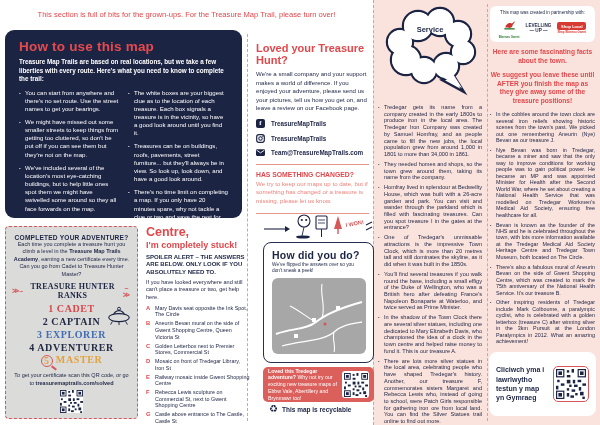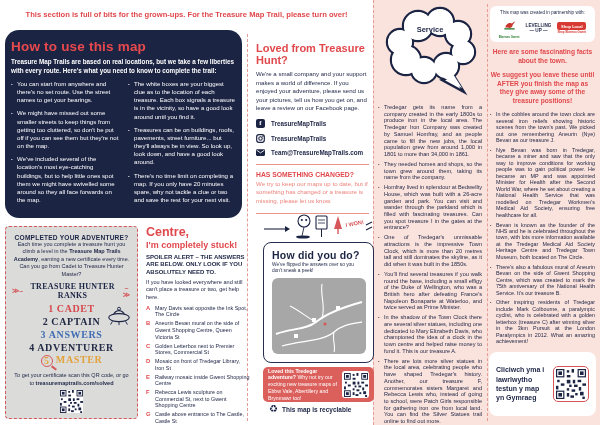--- a/index.html
+++ b/index.html
@@ -2,26 +2,26 @@
 <html><head>
 <meta charset="utf-8">
 <style>
   *{margin:0;padding:0;box-sizing:border-box}
   html,body{width:600px;height:425px;overflow:hidden}
   body{position:relative;background:#ffffff;font-family:"Liberation Sans",sans-serif;color:#1c2444}
   .abs{position:absolute}
   .bold{font-weight:bold}
   
   #banner{left:0;top:0;width:373px;height:28px;display:flex;align-items:center;justify-content:center;
-          font-size:7.6px;font-weight:bold;color:#e0484c;text-align:right}
+          font-size:7.6px;font-weight:normal;color:#e0484c;text-align:right}
   
   #pink{left:373px;top:0;width:227px;height:425px;background:#fbe3dd}
   .vsep{border-left:1px dashed #e59a93;width:0}
   
-  #howto{left:5px;top:30px;width:237px;height:188px;background:#1c2444;border-radius:14px;padding:9px 6px;color:#fff}
+  #howto{left:5px;top:30px;width:237px;height:188px;background:#1c2444;border-radius:9px;padding:9px 14px;color:#fff}
   #howto h1{font-size:13.5px;color:#e8494d;margin-bottom:4px;letter-spacing:.2px}
   #howto .intro{font-size:6.3px;font-weight:bold;line-height:1.35;margin-bottom:5px}
   #howto .cols{display:flex;gap:9px}
   #howto .col{flex:1}
   .bullet{display:flex;gap:3px;font-size:6.1px;line-height:1.34;margin-bottom:5px}
   .bullet .m{flex:0 0 3px;font-weight:bold}
   
   #cert{left:5px;top:226px;width:133px;height:193px;background:#dbdbda;border:1.5px dashed #d6575a;
         border-radius:4px;padding:7px 6px 5px;text-align:center;color:#1c2444}
   #cert .kicker{font-size:6.6px;font-weight:bold;letter-spacing:.2px}
@@ -186,21 +186,21 @@
 <div id="cert" class="abs">
   <div class="kicker">COMPLETED YOUR ADVENTURE?</div>
   <div class="body"><span>Each time you complete a treasure hunt you climb a level in the </span><span class="bold">Treasure Map Trails Academy</span><span>, earning a new certificate every time. Can you go from Cadet to Treasure Hunter Master?</span></div>
   <div class="rankstitle">
     <span class="ar">≫–</span>
     <span class="t">TREASURE HUNTER RANKS</span>
     <span class="ar">–≫</span>
   </div>
   <div class="rank"><span style="color: rgb(214, 73, 76);">1</span> <span style="color: rgb(214, 73, 76);">CADET</span></div>
   <div class="rank"><span style="color: rgb(35, 42, 69);">2</span> <span style="color: rgb(35, 42, 69); font-family: Liberation Serif, serif;">CAPTAIN</span></div>
-  <div class="rank"><span style="color: rgb(63, 108, 179);">3</span> <span style="color: rgb(63, 108, 179);">ANSWERS</span></div>
+  <div class="rank"><span style="color: rgb(63, 108, 179);">3</span> <span style="color: rgb(63, 108, 179);">EXPLORER</span></div>
   <div class="rank"><span style="color: rgb(35, 42, 69);">4</span> <span style="color: rgb(35, 42, 69); text-align: center;">ADVENTURER</span></div>
   <div class="rank"><span class="circle5">
         <span style="color: rgb(226, 162, 59);">5</span>
       </span> <span style="color: rgb(226, 162, 59);">MASTER</span></div>
   <svg id="ufo" class="abs" viewBox="0 0 30 22">
     <path d="M9 12 a6 6 0 0 1 12 0" fill="#dbdbda" stroke="#1c2444" stroke-width="1.2"></path>
     <circle cx="15" cy="4" r="1.6" fill="none" stroke="#1c2444" stroke-width="1"></circle>
     <ellipse cx="15" cy="13.5" rx="11" ry="4.3" fill="#dbdbda" stroke="#1c2444" stroke-width="1.2"></ellipse>
     <line x1="8" y1="17.5" x2="6" y2="21" stroke="#1c2444" stroke-width="1"></line>
     <line x1="15" y1="18.2" x2="15" y2="21.5" stroke="#1c2444" stroke-width="1"></line>
@@ -242,21 +242,21 @@
       <span>Rebecca Lewis sculpture on Commercial St, next to Gwent Shopping Centre</span>
     </div>
   <div class="ans">
       <span class="l">G</span>
       <span>Castle above entrance to The Castle, Castle St</span>
     </div>
 
 </div>
 
 <div id="loved" class="abs">
-  <h2>Loved from Treasure Hunt?</h2>
+  <h2>Loved your Treasure Hunt?</h2>
   <div class="body">We're a small company and your support makes a world of difference. If you enjoyed your adventure, please send us your pictures, tell us how you get on, and leave a review on our Facebook page.</div>
   <div class="socialrow">
     <span class="sicon fb">f</span>
     <span class="lbl">TreasureMapTrails</span>
   </div>
   <div class="socialrow">
     <svg class="sicon" viewBox="0 0 12 12">
       <rect x="0.9" y="0.9" width="10.2" height="10.2" rx="3" fill="none" stroke="#1c2444" stroke-width="1.6"></rect>
       <circle cx="6" cy="6" r="2.3" fill="none" stroke="#1c2444" stroke-width="1.4"></circle>
       <circle cx="9.1" cy="2.9" r="0.9" fill="#1c2444"></circle>

